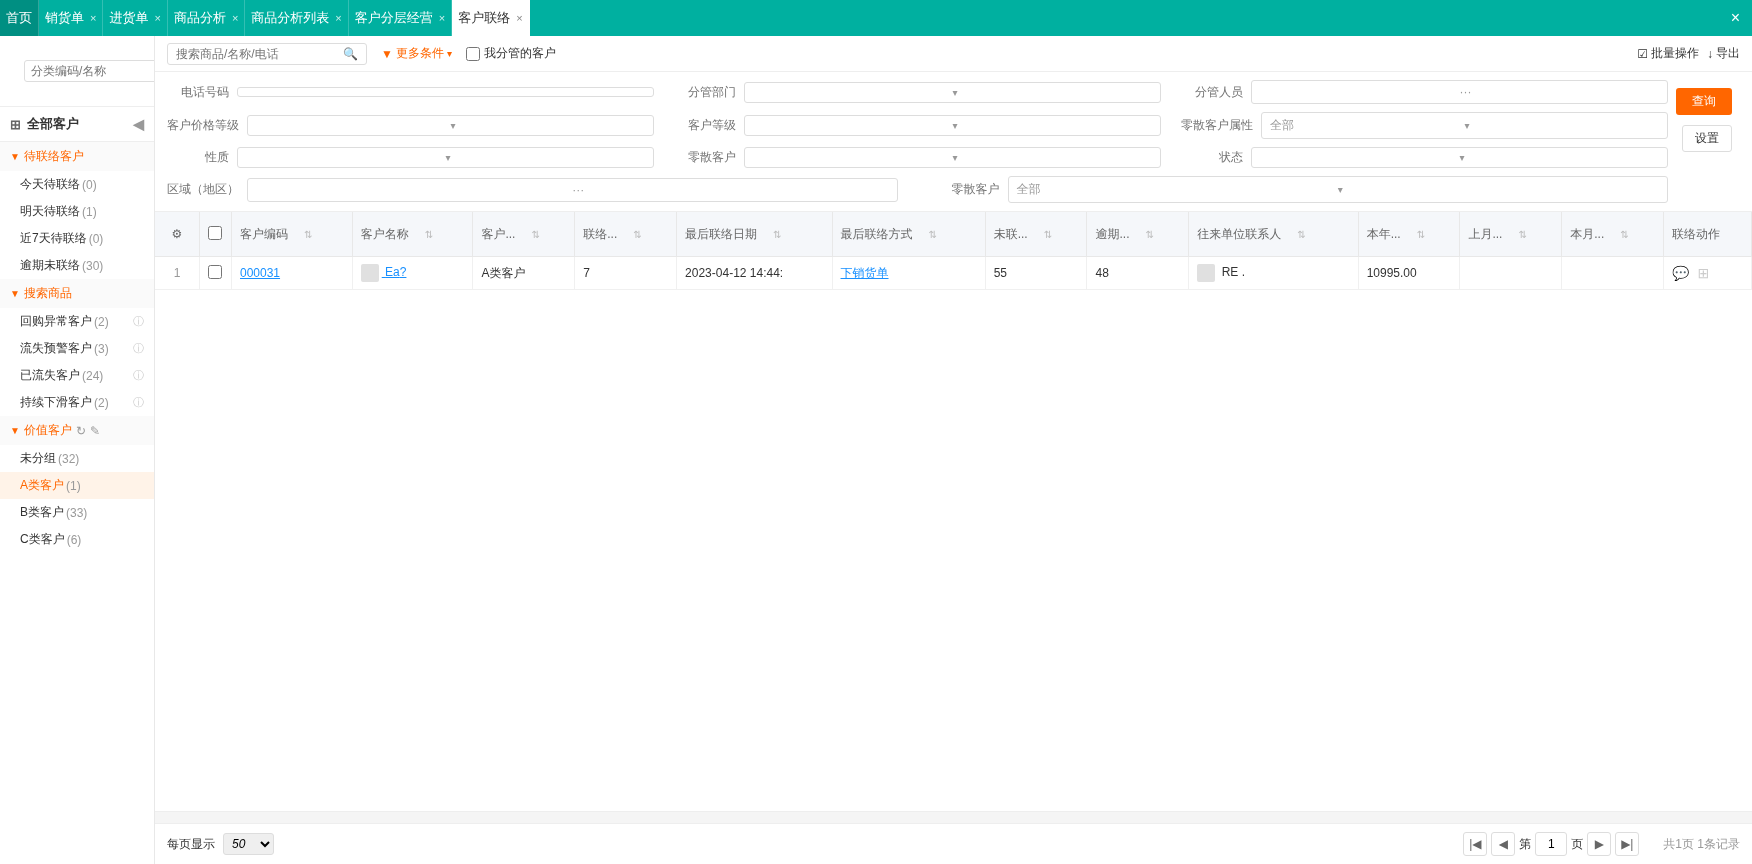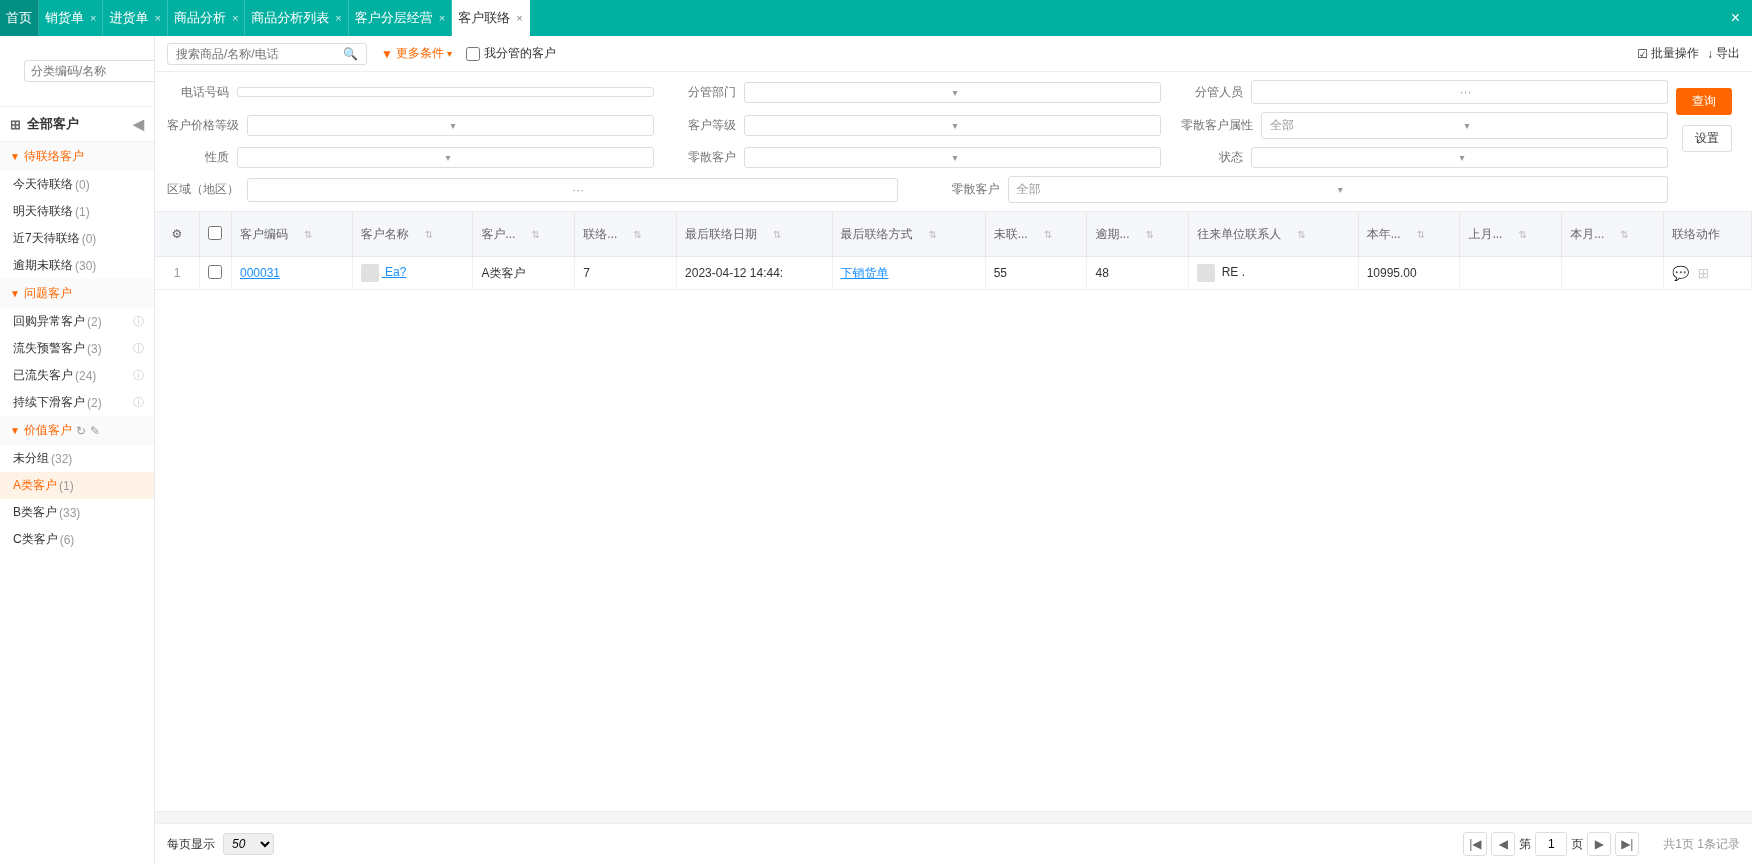--- a/index.html
+++ b/index.html
@@ -20,21 +20,21 @@
     
     .sidebar { width: 155px; background: white; border-right: 1px solid #e8e8e8; overflow-y: auto; flex-shrink: 0; }
     .sidebar-search { display: flex; align-items: center; padding: 24px; border-bottom: 1px solid #eee; }
     .sidebar-search input { flex: 1; border: 1px solid #ddd; border-radius: 3px; padding: 3px 6px; font-size: 12px; outline: none; }
     .sidebar-header { display: flex; align-items: center; padding: 8px 10px; font-weight: bold; font-size: 13px; color: #333; border-bottom: 1px solid #eee; }
     .sidebar-header .grid-icon { margin-right: 6px; color: #666; }
     .sidebar-header .collapse-btn { margin-left: auto; cursor: pointer; color: #999; font-size: 14px; }
     .sidebar-section { }
     .sidebar-section-header { display: flex; align-items: center; padding: 6px 10px; color: #ff6600; font-size: 12px; cursor: pointer; background: #fafafa; }
     .sidebar-section-header .arrow { margin-right: 4px; font-size: 10px; }
-    .sidebar-item { padding: 5px 10px 5px 13px; cursor: pointer; color: #333; font-size: 12px; display: flex; align-items: center; }
+    .sidebar-item { padding: 5px 10px 5px 20px; cursor: pointer; color: #333; font-size: 12px; display: flex; align-items: center; }
     .sidebar-item.active { background: #fff3e8; color: #ff6600; }
     .sidebar-item .item-count { color: #999; margin-left: 2px; }
     .sidebar-item .info-icon { margin-left: auto; color: #ccc; font-size: 11px; }
 
     
     .content { flex: 1; display: flex; flex-direction: column; overflow: hidden; background: white; }
 
     
     .toolbar { display: flex; align-items: center; padding: 6px 12px; background: white; border-bottom: 1px solid #eee; gap: 8px; }
     .toolbar-search { display: flex; align-items: center; border: 1px solid #ddd; border-radius: 3px; padding: 3px 8px; min-width: 200px; }
@@ -165,21 +165,21 @@
         </div>
         <div class="sidebar-item">
           <span>逾期未联络</span>
           <span class="item-count">(30)</span>
         </div>
       </div>
 
       <div class="sidebar-section">
         <div class="sidebar-section-header">
           <span class="arrow">▼</span>
-          <span>问题客户</span>
+          <span>搜索商品</span>
         </div>
         <div class="sidebar-item">
           <span>回购异常客户</span>
           <span class="item-count">(2)</span>
           <span class="info-icon">ⓘ</span>
         </div>
         <div class="sidebar-item">
           <span>流失预警客户</span>
           <span class="item-count">(3)</span>
           <span class="info-icon">ⓘ</span>

